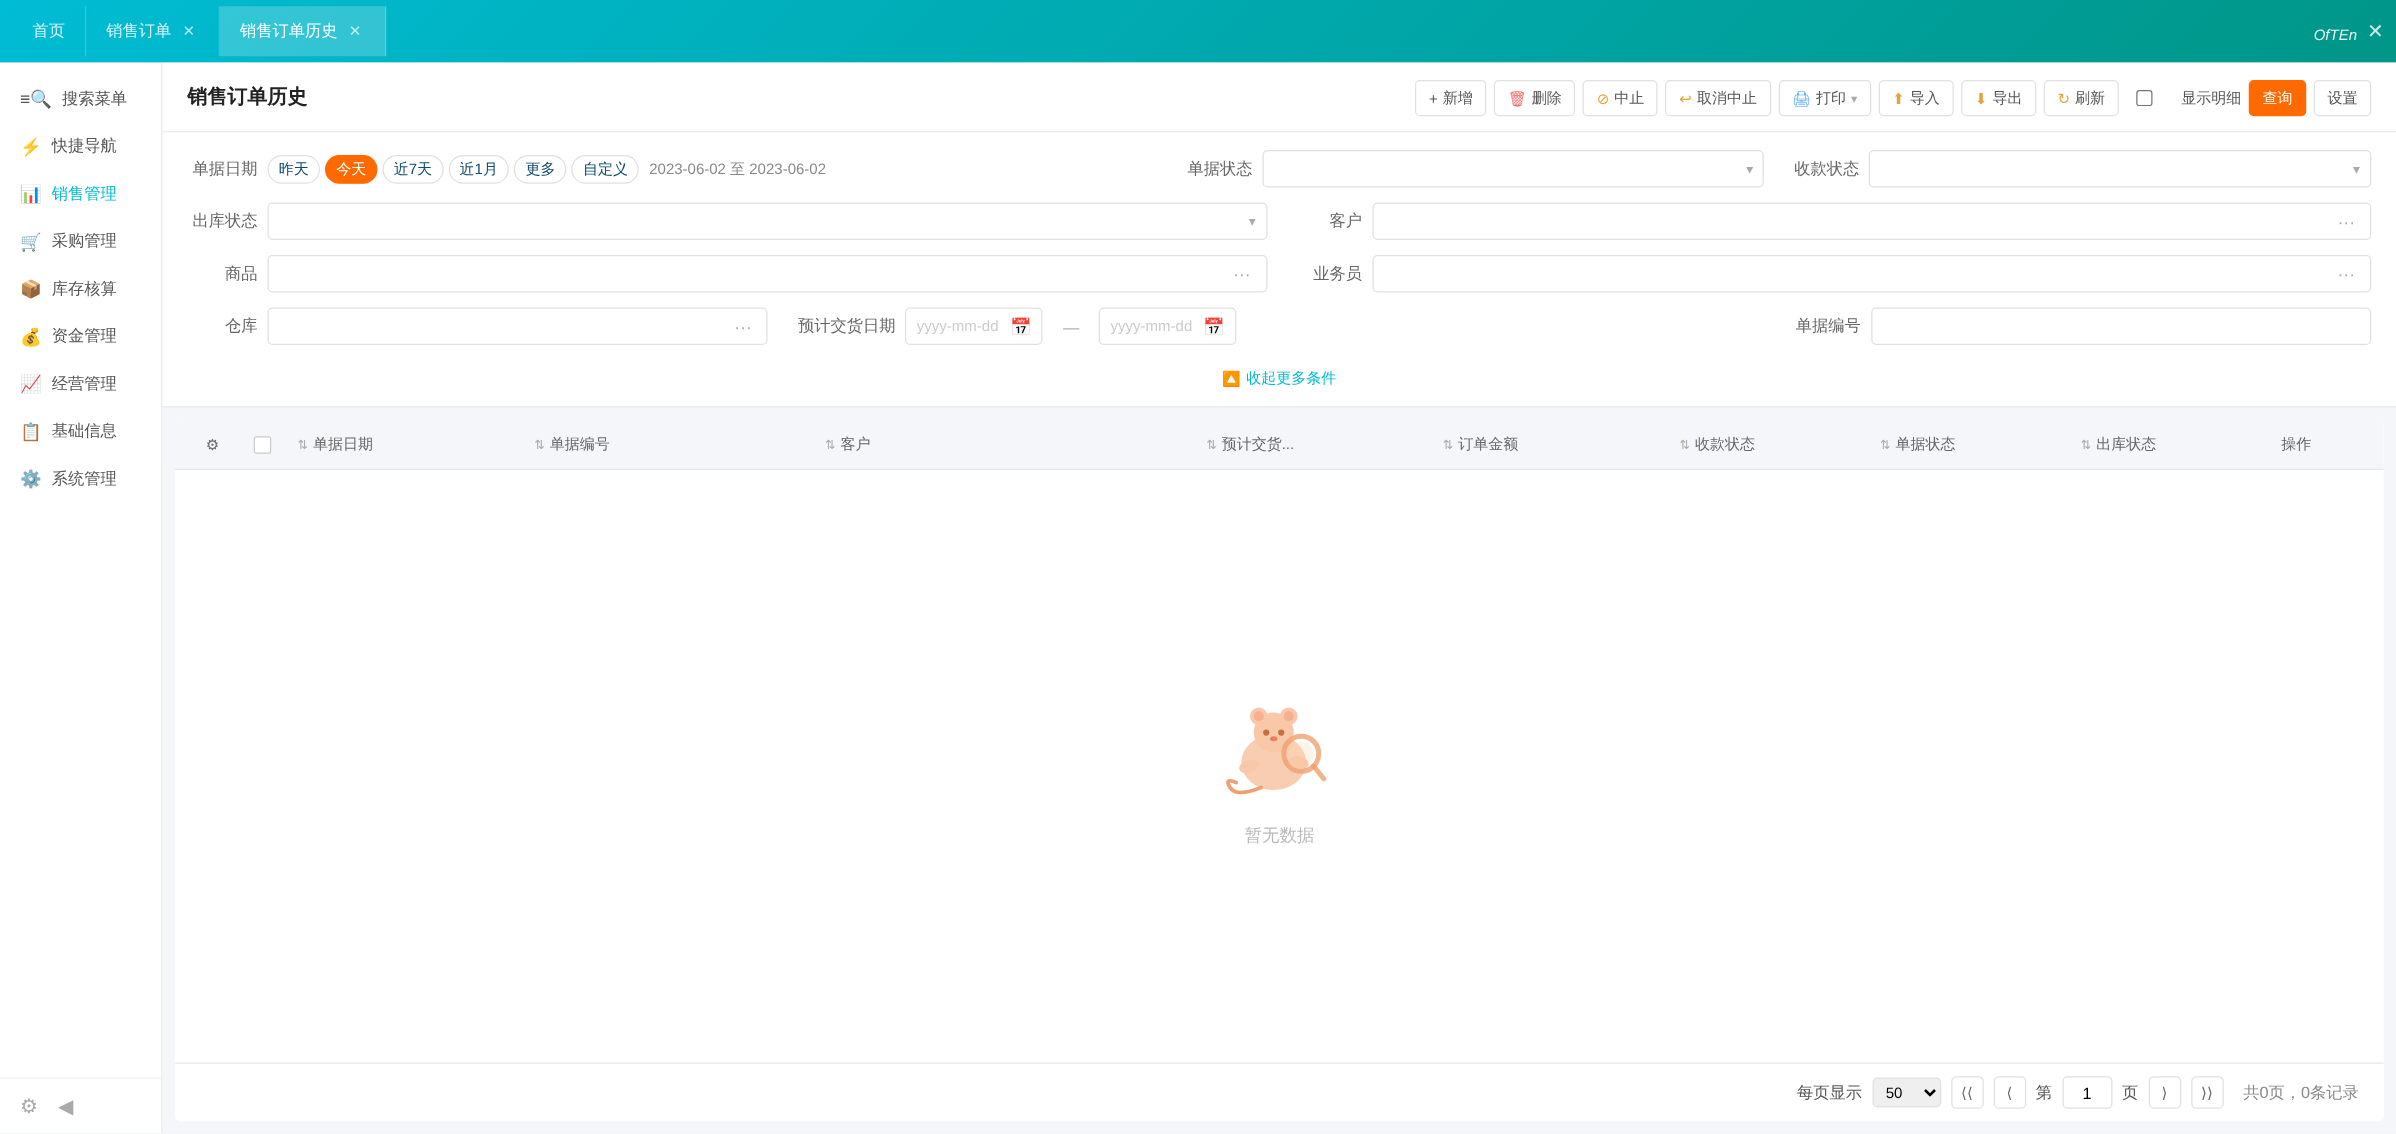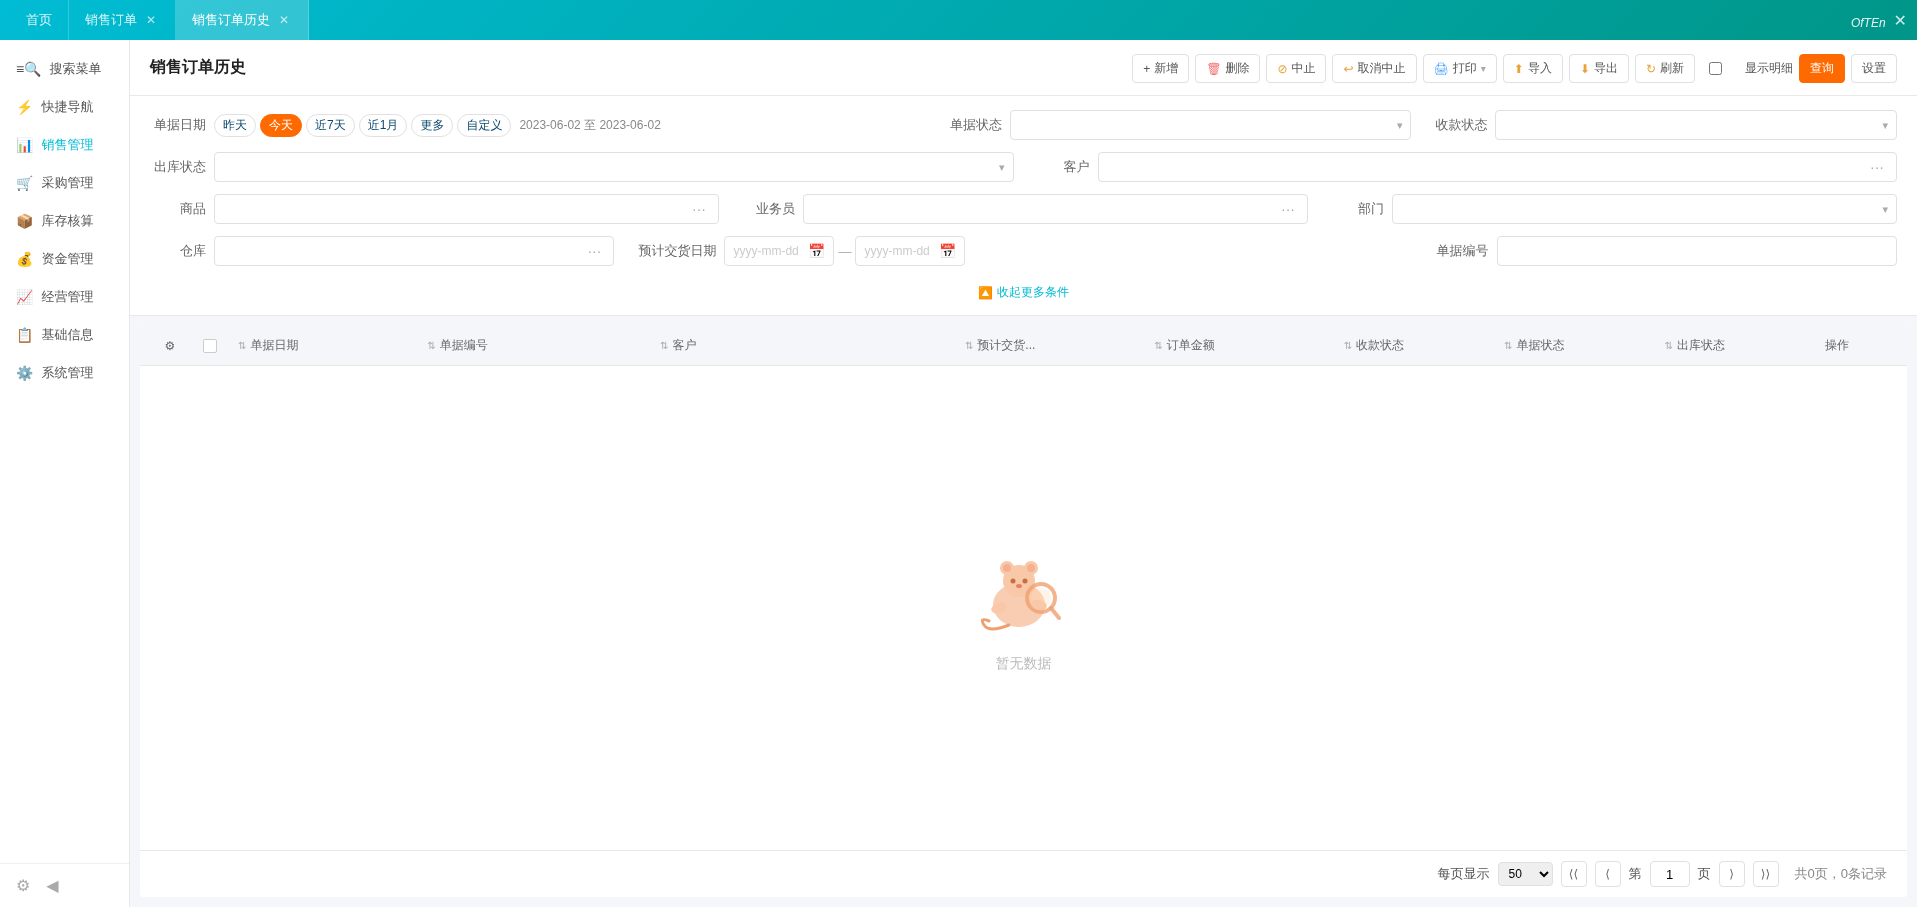--- a/index.html
+++ b/index.html
@@ -1,20 +1,20 @@
 <!DOCTYPE html>
 <html><head>
   <meta charset="utf-8">
   <style>
     * { box-sizing: border-box; margin: 0; padding: 0; font-family: 'Microsoft YaHei', Arial, sans-serif; }
     body { background: #f0f2f5; font-size: 13px; color: #333; display: flex; flex-direction: column; height: 907px; overflow: hidden; }
 
     
     .top-bar {
-      height: 40px;
+      height: 50px;
       background: linear-gradient(135deg, #00bcd4 0%, #009688 100%);
       display: flex;
       align-items: center;
       padding: 0 10px;
       gap: 0;
     }
     .tab-item {
       height: 40px;
       padding: 0 16px;
       display: flex;
@@ -204,21 +204,21 @@
     }
     .ellipsis-btn {
       color: #aaa;
       font-size: 14px;
       cursor: pointer;
       padding: 0 4px;
     }
     .date-range {
       display: flex;
       align-items: center;
-      gap: 4px;
+      gap: 16px;
     }
     .date-input {
       height: 30px;
       border: 1px solid #e0e0e0;
       border-radius: 4px;
       padding: 0 8px;
       font-size: 12px;
       color: #ccc;
       background: #fff;
       width: 110px;
@@ -517,27 +517,20 @@
             <span class="ellipsis-btn">···</span>
           </div>
         </div>
         <div class="filter-group" style="flex:1.5; margin-left:20px;">
           <span class="filter-label">业务员</span>
           <div style="flex:1; display:flex; align-items:center; border:1px solid #e0e0e0; border-radius:4px; height:30px; padding:0 8px; background:#fff;">
             <span style="flex:1;"></span>
             <span class="ellipsis-btn">···</span>
           </div>
         </div>
-        <div class="filter-group" style="flex:1.5; margin-left:20px;">
-          <span class="filter-label">部门</span>
-          <div class="select-control">
-            <span></span>
-            <span class="chevron-down" style="color:#aaa; font-size:11px;"></span>
-          </div>
-        </div>
       </div>
 
       <div class="filter-row">
         <div class="filter-group" style="flex:1.5;">
           <span class="filter-label">仓库</span>
           <div style="flex:1; display:flex; align-items:center; border:1px solid #e0e0e0; border-radius:4px; height:30px; padding:0 8px; background:#fff;">
             <span style="flex:1;"></span>
             <span class="ellipsis-btn">···</span>
           </div>
         </div>

